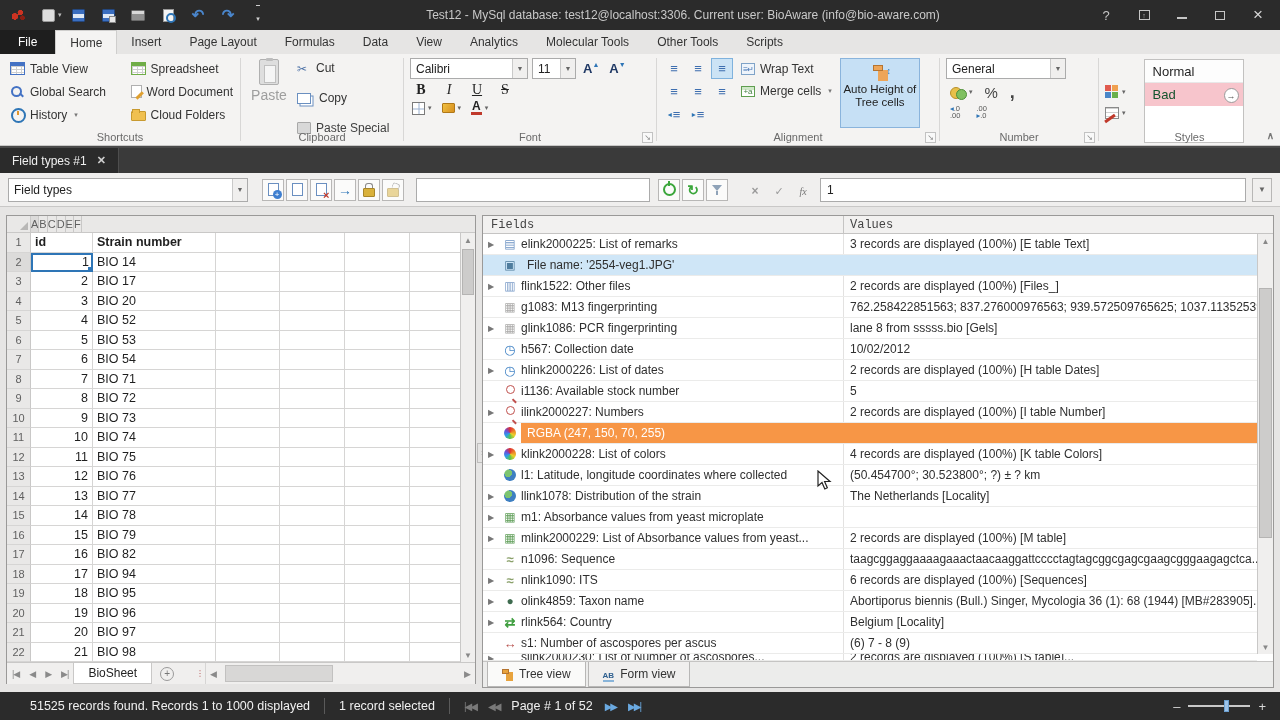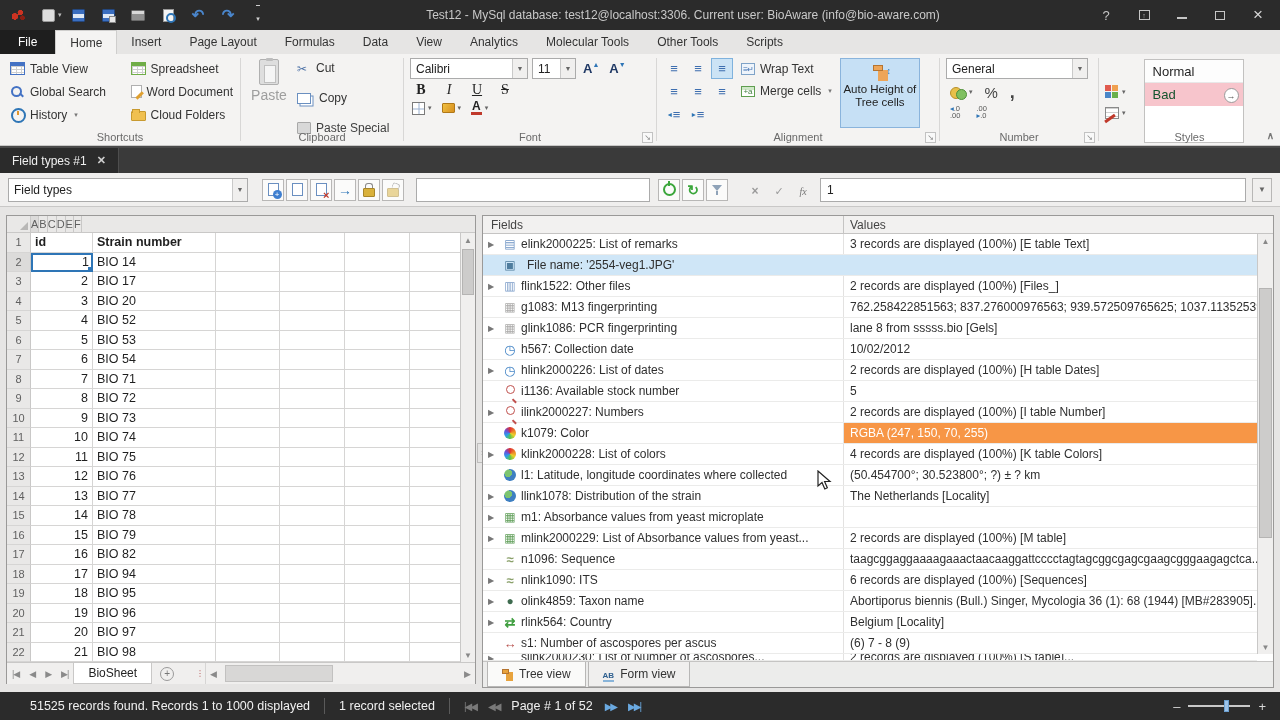--- a/index.html
+++ b/index.html
@@ -118,21 +118,21 @@
   [data-icon="wrap-text-icon"]::before{content:"≡↵";letter-spacing:-1px;}
   [data-icon="merge-cells-icon"]{width:14px;height:11px;border:1px solid #5f9e50;background:linear-gradient(#cfe8c8 0 3px,#fff 3px);display:flex;align-items:center;justify-content:center;color:#3f7f3f;font-size:8px;}
   [data-icon="merge-cells-icon"]::before{content:"+a";}
   .autoheight { width:80px; background:#c6e0f5; border:1px solid #8ab4dc; display:flex; flex-direction:column; align-items:center; justify-content:flex-start; gap:3px; padding-top:5px; font-size:11.5px; color:#222; text-align:center; line-height:13px; height:70px; }
   [data-icon="tree-cells-icon"]{width:16px;height:16px;position:relative;}
   [data-icon="tree-cells-icon"]::before{content:"";position:absolute;left:1px;top:1px;width:8px;height:4px;background:#eda558;border:1px solid #b57430;box-shadow:5px 5px 0 #eda558,5px 10px 0 #eda558;}
   [data-icon="tree-cells-icon"]::after{content:"↕";position:absolute;right:-3px;top:1px;font-size:9px;color:#2e75b6;}
 
   
   .num-body { padding:1px 2px; }
-  .numfmt { width:142px; margin-bottom:3px; }
+  .numfmt { width:120px; margin-bottom:3px; }
   .num-row { display:flex; align-items:center; gap:12px; padding-left:4px; height:20px; }
   [data-icon="currency-icon"]{width:16px;height:11px;position:relative;}
   [data-icon="currency-icon"]::before{content:"";position:absolute;left:0;top:0;width:10px;height:10px;border-radius:50%;background:#e8c04a;border:1px solid #b8902a;}
   [data-icon="currency-icon"]::after{content:"";position:absolute;left:6px;top:2px;width:9px;height:9px;border-radius:50%;background:#7fc060;border:1px solid #4f8f3a;}
   .pct { font-size:15px; color:#444; } .comma { font-size:18px; font-weight:bold; color:#444; line-height:10px; }
   .decbtn { font-size:7.5px; color:#555; line-height:7px; text-align:left; }
   .decbtn .b { color:#2e75b6; }
 
   
   .styles-body { display:flex; gap:18px; padding:2px 2px; }
@@ -216,21 +216,21 @@
   .addsheet { width:14px; height:14px; border:1px solid #9a9a9a; border-radius:50%; display:flex; align-items:center; justify-content:center; color:#777; font-size:10px; margin:0 8px; }
   .hsplit { color:#b04a4a; letter-spacing:1px; font-size:8px; margin-left:14px; }
   .hscroll { flex:1; display:flex; align-items:center; height:100%; border-left:1px solid #d6d5d4; }
   .hscroll .harr { padding:0 4px; font-size:9px; color:#8a8a8a; }
   .hscroll .htrack { flex:1; height:100%; position:relative; }
   .hscroll .hthumb { position:absolute; top:2px; bottom:2px; left:4px; width:108px; background:#d8d7d6; border:1px solid #c2c1c0; }
   .panelsplit { position:absolute; left:477px; top:236px; width:11px; height:20px; background:#e4e3e2; border:1px solid #bdbcbb; display:flex; align-items:center; justify-content:center; font-size:9px; color:#777; }
 
   
   .fieldspanel { position:absolute; left:482px; top:8px; right:6px; height:473px; background:#fff; border:1px solid #9a9998; display:flex; flex-direction:column; }
-  .fhead { display:flex; height:18px; background:#f2f1f0; border-bottom:1px solid #c5c4c3; font-size:12px; color:#444; flex:none; }
+  .fhead { display:flex; height:18px; background:#f2f1f0; border-bottom:1px solid #c5c4c3; font-size:12px; color:#444; flex:none;font-family:Liberation Mono, monospace; }
   .fh-fields { width:361px; display:flex; align-items:center; padding-left:8px; border-right:1px solid #c5c4c3; }
   .fh-values { flex:1; display:flex; align-items:center; padding-left:6px; }
   .fbody { flex:1; display:flex; overflow:hidden; }
   .frows { flex:1; overflow:hidden; }
   .frow { display:flex; height:21px; border-bottom:1px solid #ebebea; align-items:center; font-size:12px; color:#2f2f2f; }
   .frow.partial { height:7px; overflow:hidden; align-items:flex-start; }
   .fexp { width:16px; text-align:center; font-size:8px; color:#777; visibility:hidden; flex:none; }
   .fexp.show { visibility:visible; }
   .ficon { width:22px; display:flex; align-items:center; justify-content:center; flex:none; }
   .flabel { width:323px; padding-right:4px; white-space:nowrap; overflow:hidden; border-right:1px solid #e3e2e1; align-self:stretch; display:flex; align-items:center; flex:none; }
@@ -968,21 +968,20 @@
             <div class="frow">
               <span class="fexp show" style="visibility: visible;">▶</span>
               <span class="ficon" data-icon="number-icon"></span>
               <span class="flabel">ilink2000227: Numbers</span>
               <span class="fvalue">2 records are displayed (100%) [I table Number]</span>
             </div>
 
             <div class="frow">
               <span class="fexp">▶</span>
               <span class="ficon" data-icon="color-wheel-icon"></span>
-              <span class="flabel">k1079: Color</span>
               <span class="fvalue vwhite" style="visibility: visible; background: rgb(247, 150, 70);">RGBA (247, 150, 70, 255)</span>
             </div>
 
             <div class="frow">
               <span class="fexp show" style="visibility: visible;">▶</span>
               <span class="ficon" data-icon="color-wheel-icon"></span>
               <span class="flabel">klink2000228: List of colors</span>
               <span class="fvalue">4 records are displayed (100%) [K table Colors]</span>
             </div>
 

